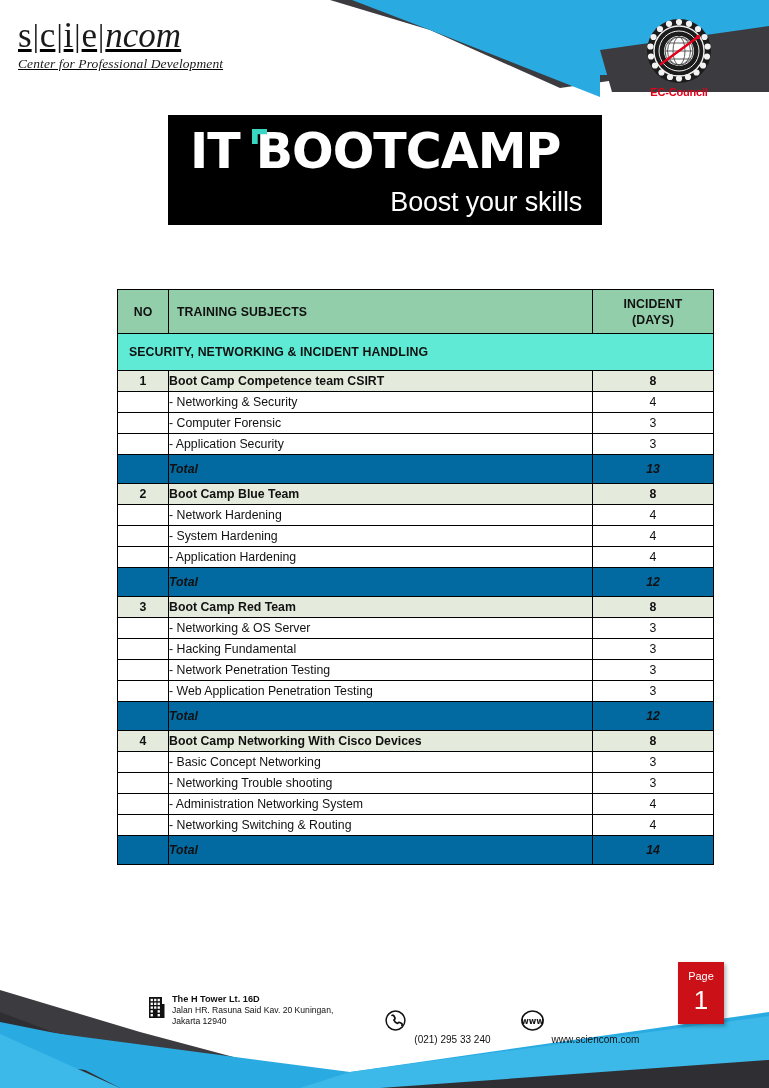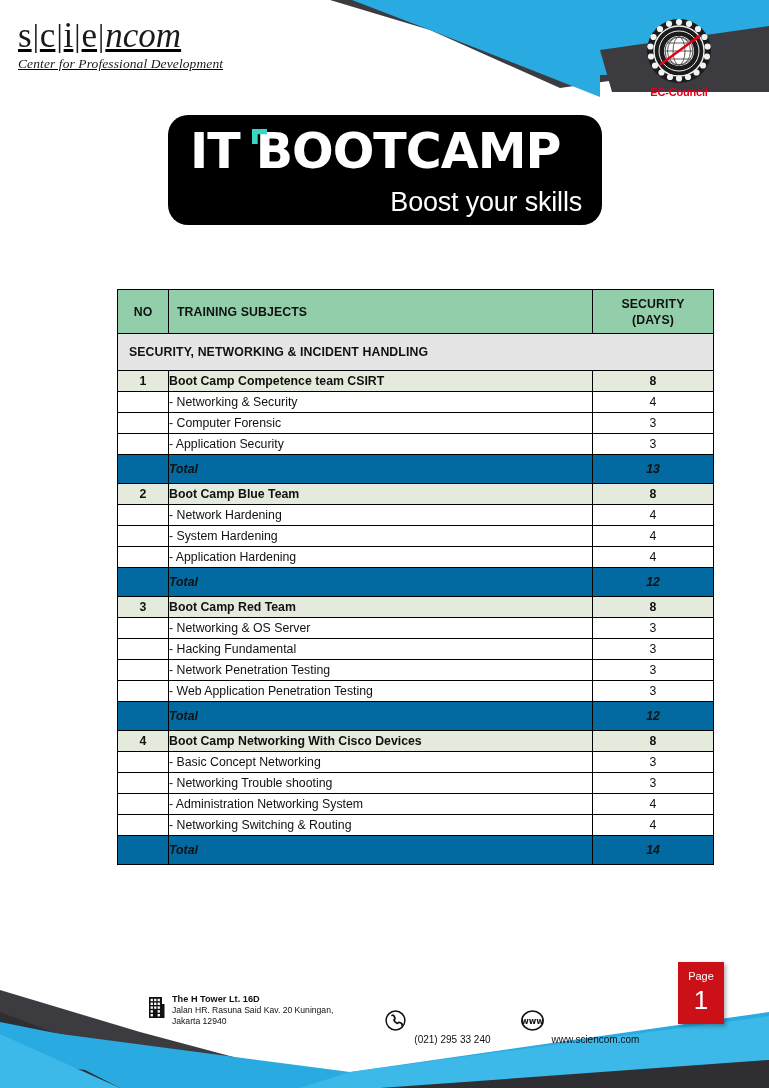--- a/index.html
+++ b/index.html
@@ -84,21 +84,20 @@
   }
 
   
   .banner {
     position: absolute;
     left: 168px;
     top: 115px;
     width: 434px;
     height: 110px;
     background: #000000;
-    border-radius: 20px;
   }
   .banner-title {
     position: absolute;
     left: 22px;
     top: 10px;
     font-family: "DejaVu Sans", sans-serif;
     font-weight: bold;
     font-size: 49px;
     line-height: 54px;
     letter-spacing: -1px;
@@ -158,21 +157,21 @@
     vertical-align: middle;
     letter-spacing: 0.1px;
   }
   th.hd.left {
     text-align: left;
     padding-left: 8px;
   }
   th.hd .l2 { display: block; line-height: 16px; }
 
   tr.section td {
-    background: #e5e5e5;
+    background: #5eead4;
     font-weight: bold;
     height: 37px;
     letter-spacing: 0.1px;
   }
   tr.section td.sec-cell {
     padding-left: 11px;
     text-align: left;
   }
 
   tr.group td {
@@ -336,21 +335,21 @@
       <colgroup>
         <col class="col-no">
           <col class="col-subj">
           <col class="col-dur">
       </colgroup>
       <thead>
         <tr>
           <th class="hd">NO</th>
           <th class="hd left">TRAINING SUBJECTS</th>
           <th class="hd">
-            <span class="l2">SECURITY</span>
+            <span class="l2">INCIDENT</span>
             <span class="l2">(DAYS)</span>
           </th>
         </tr>
       </thead>
       <tbody id="tbody">
           <tr class="section">
             <td class="sec-cell" colspan="3">SECURITY, NETWORKING &amp; INCIDENT HANDLING</td>
           </tr>
           <tr class="group">
             <td class="c-no">1</td>

